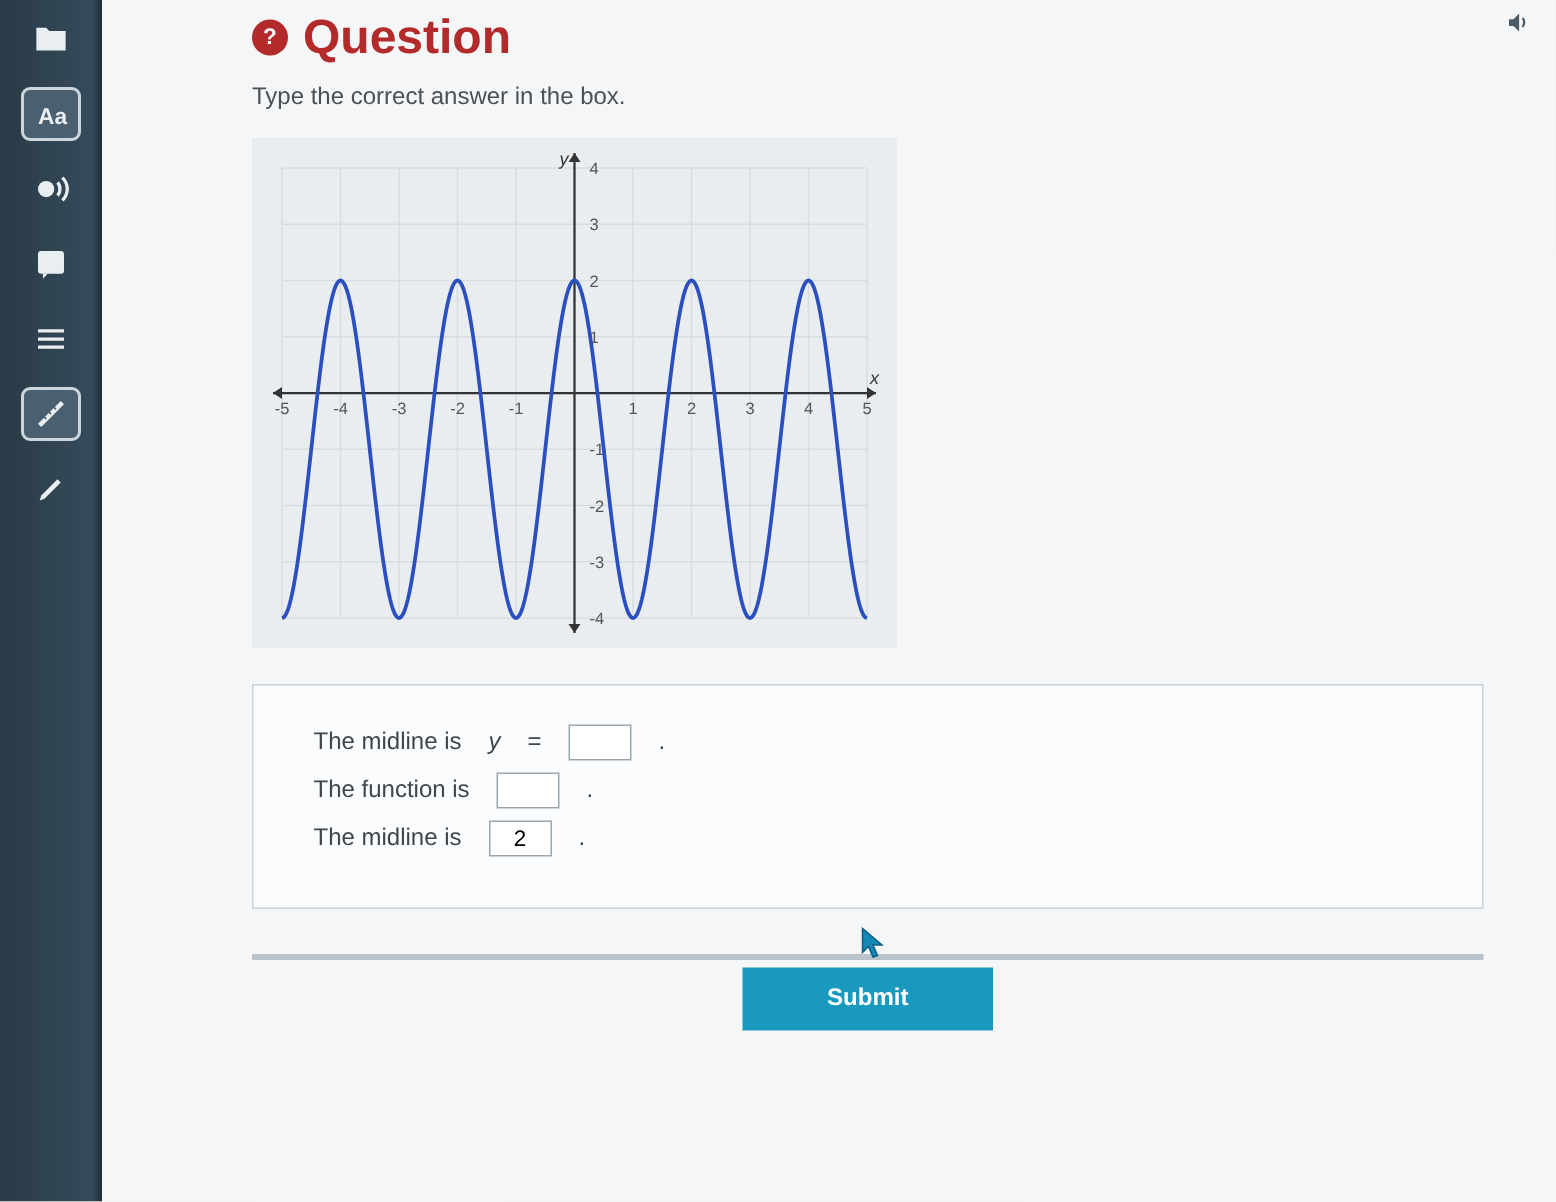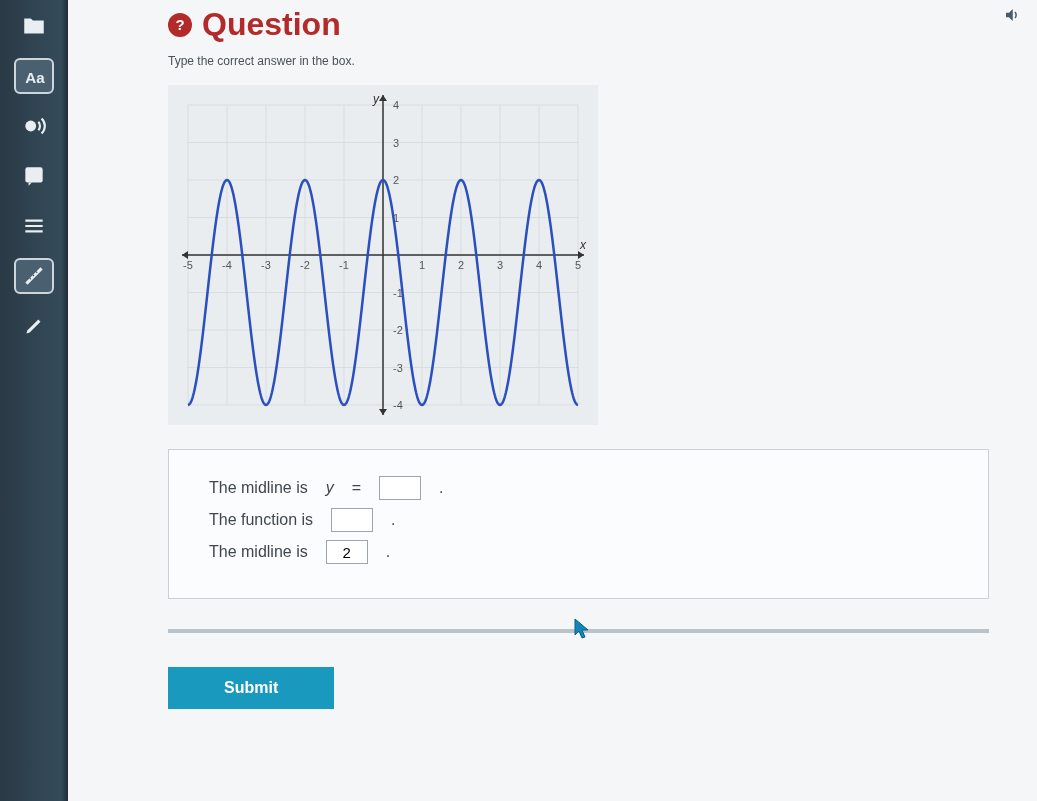--- a/index.html
+++ b/index.html
@@ -46,21 +46,21 @@
     color: #4a5a66;
   }
   .q-header { display: flex; align-items: center; gap: 10px; margin-bottom: 8px; }
   .q-badge {
     width: 24px; height: 24px; border-radius: 50%;
     background: #b22a2a; color: #fff; font-weight: bold;
     display: flex; align-items: center; justify-content: center;
     font-size: 15px;
   }
   .q-title { color: #b22a2a; font-size: 32px; font-weight: 600; }
-  .q-instr { color: #4a5156; font-size: 12px; line-height: 1.7; margin-bottom: 14px; }
+  .q-instr { color: #4a5156; font-size: 16px; line-height: 1.7; margin-bottom: 14px; }
   .graph-wrap {
     width: 430px;
     height: 340px;
     background: #e9edef;
     position: relative;
     margin-bottom: 24px;
   }
   .graph-wrap svg { display: block; }
   .answer-box {
     border: 1px solid #c9d1d6;
@@ -74,23 +74,23 @@
     width: 42px; height: 24px;
     border: 1px solid #9aa5ad;
     text-align: center;
     font-size: 15px;
     background: #fff;
   }
   .italic { font-style: italic; }
   .footer-bar {
     margin-top: 30px;
     border-top: 4px solid #b9c3c9;
-    padding-top: 34px;
-    display: flex;
-    justify-content: flex-start;
+    padding-top: 5px;
+    display: flex;
+    justify-content: center;
   }
   .submit-btn {
     background: #1a99bf;
     color: #fff;
     border: none;
     padding: 12px 56px;
     font-size: 16px;
     font-weight: 600;
     cursor: pointer;
   }

